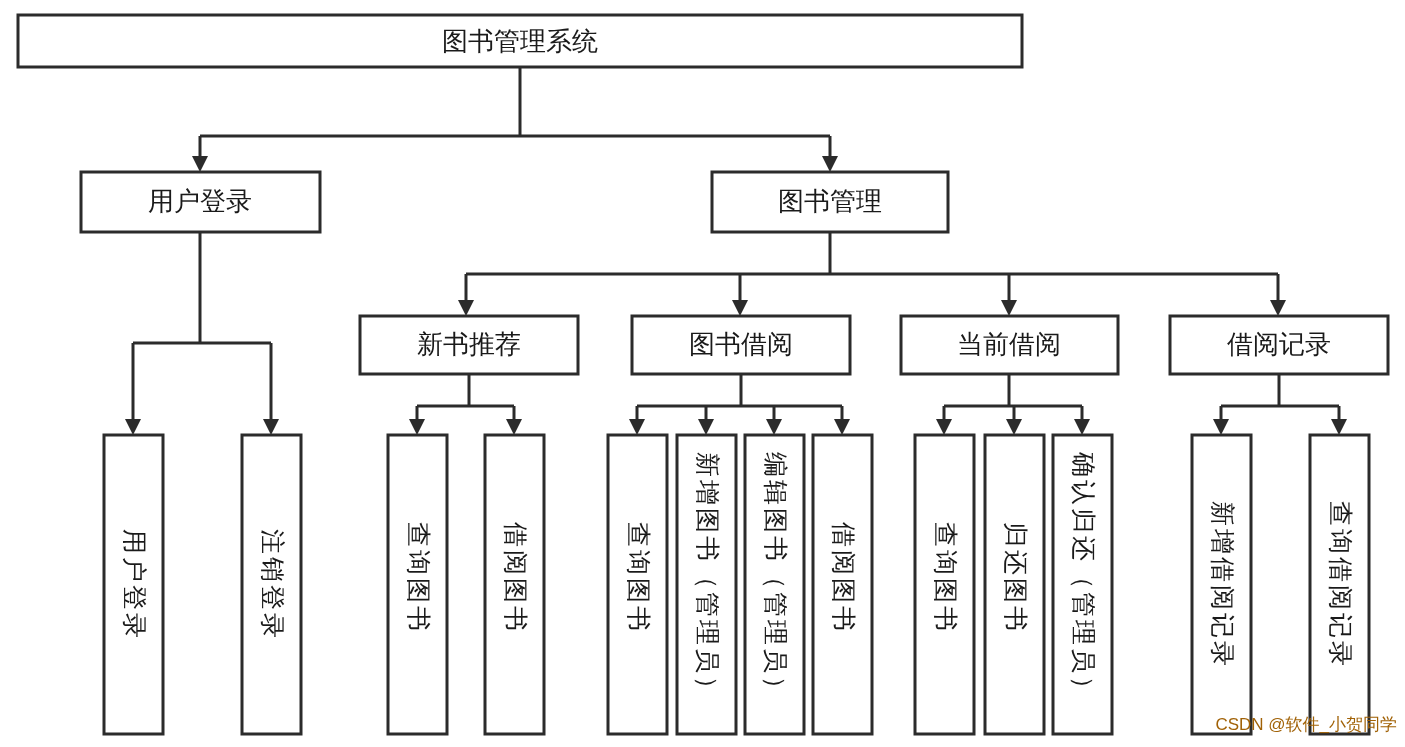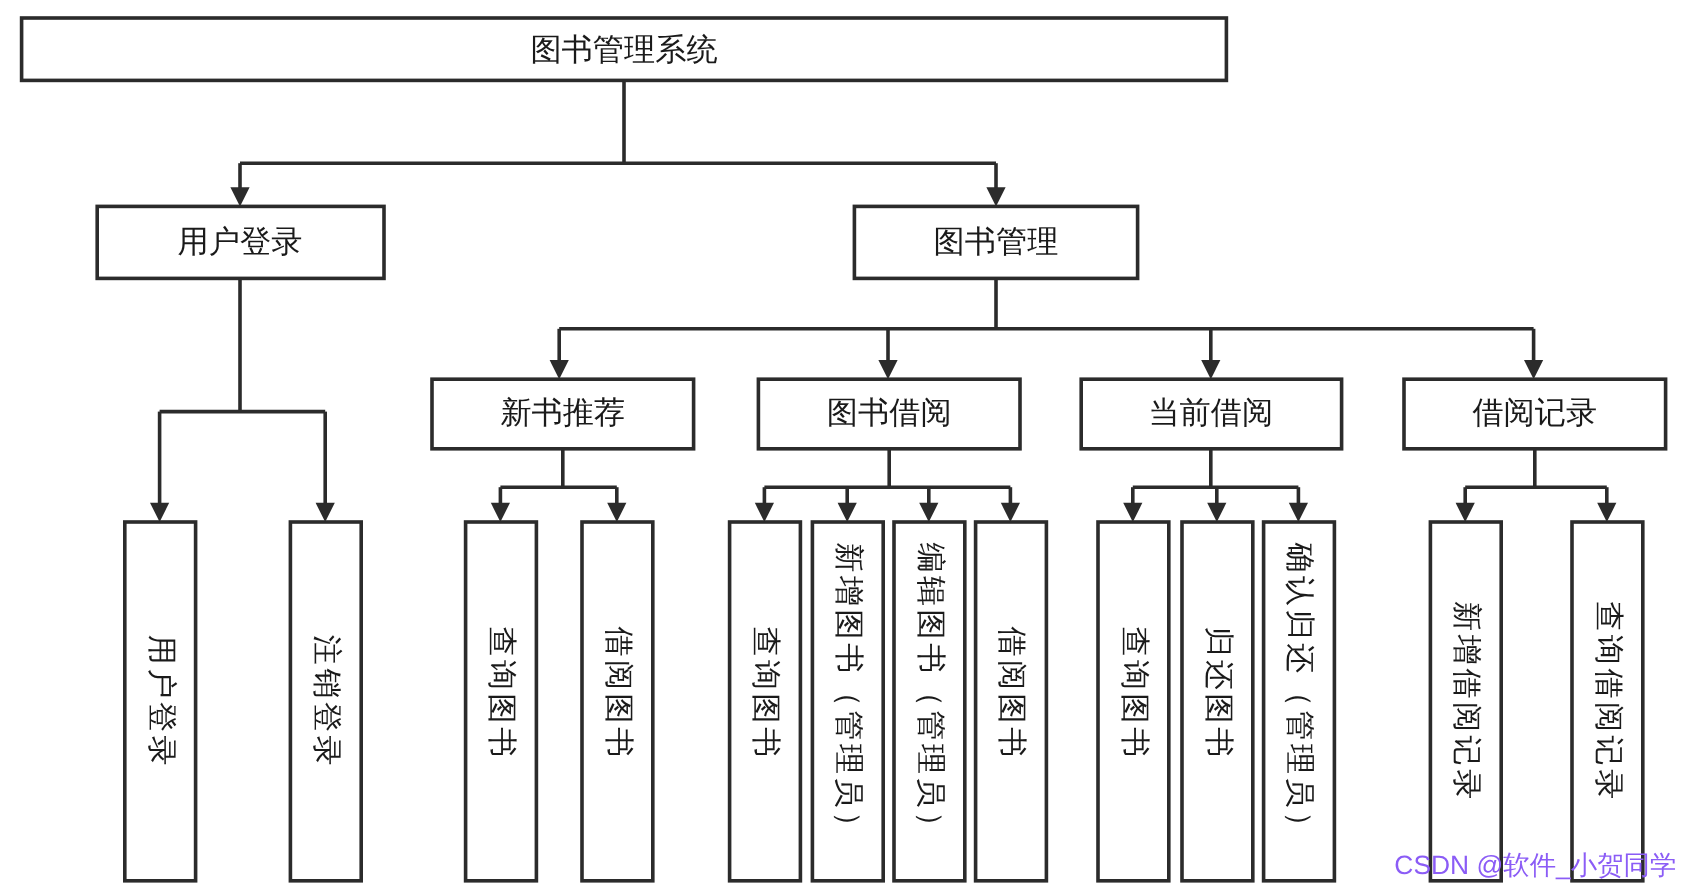--- a/index.html
+++ b/index.html
@@ -52,22 +52,22 @@
   }
   .label-v {
     font-size: 25px;
     letter-spacing: 3px;
   }
   .watermark {
     position: absolute;
     right: 8px;
     bottom: 6px;
     font-family: "Liberation Sans", "DejaVu Sans", sans-serif;
-    font-size: 22px;
-    color: #8b5cf6;
+    font-size: 17px;
+    color: #a16207;
     white-space: nowrap;
     user-select: none;
   }
 </style>
 </head>
 <body>
 
 <div id="diagram-root">
 
   <svg class="diagram-canvas" viewBox="0 0 1405 747" xmlns="http://www.w3.org/2000/svg">

